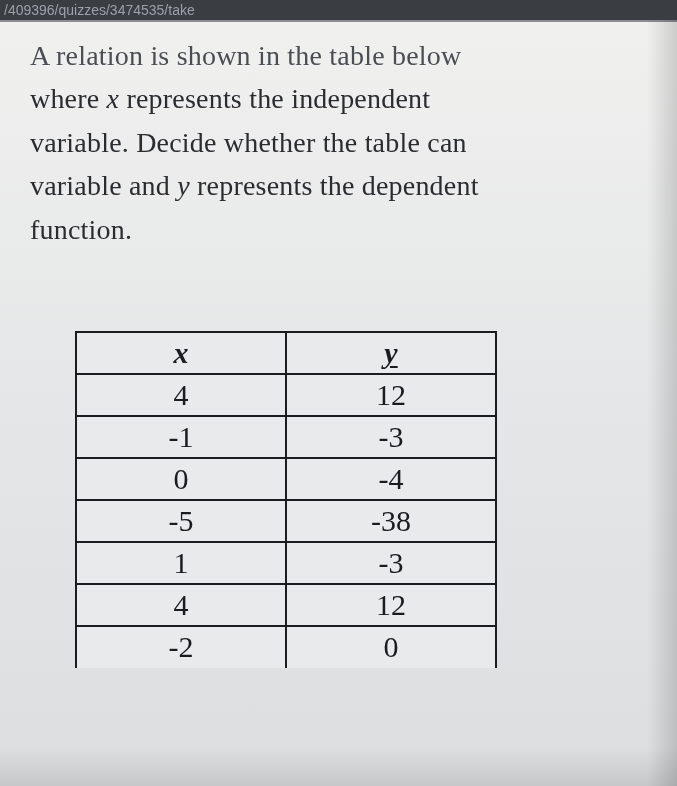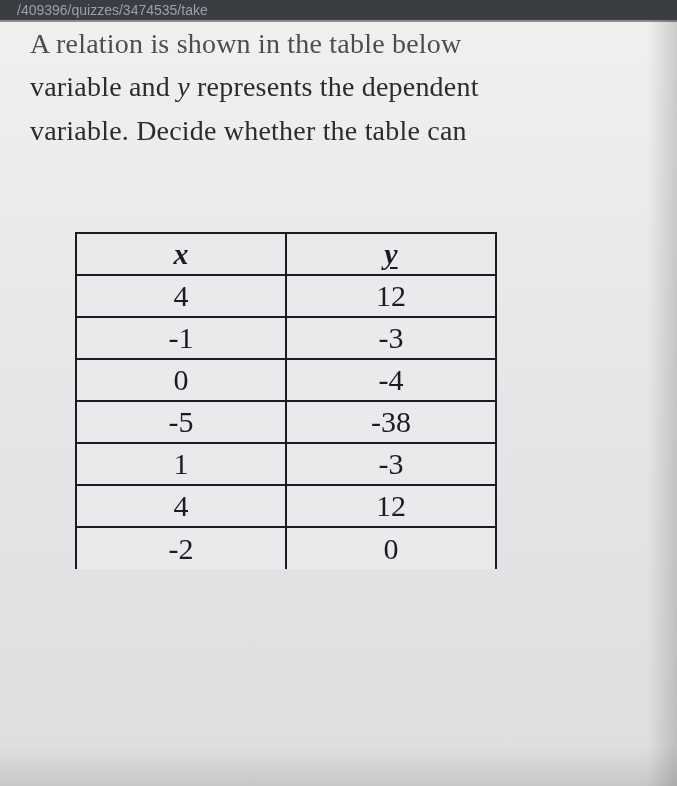--- a/index.html
+++ b/index.html
@@ -13,35 +13,35 @@
       background: #e8e9ea;
       font-family: Georgia, 'Times New Roman', serif;
       position: relative;
       overflow: hidden;
     }
     .url-bar {
       background: #3a3d42;
       color: #9ca0a8;
       font-family: Arial, sans-serif;
       font-size: 14px;
-      padding: 2px 17px;
+      padding: 2px 4px;
       height: 20px;
       line-height: 16px;
     }
     .content-area {
       background: linear-gradient(180deg, #f0f0ef 0%, #e5e6e7 50%, #dcdee0 100%);
       padding: 0 30px 30px 30px;
       height: calc(100% - 20px);
       border-top: 2px solid #8a8d92;
     }
     .question-text {
       color: #2a2c30;
       font-size: 28px;
       line-height: 1.55;
-      padding-top: 0;
+      padding-top: 12px;
       letter-spacing: 0.2px;
     }
     .question-text .line1 {
       color: #4a4d52;
       text-shadow: 0 1px 1px rgba(255,255,255,0.3);
     }
     .italic {
       font-style: italic;
       font-family: 'Times New Roman', serif;
     }
@@ -96,23 +96,27 @@
   </style>
 </head>
 <body>
 
 <div class="url-bar">/409396/quizzes/3474535/take</div>
 
 <div class="content-area">
   <div class="question-text">
     <div class="line1">A relation is shown in the table below</div>
     <div>
+      <span>where </span><span class="italic">x</span><span> represents the independent</span>
+    </div>
+    <div>variable. Decide whether the table can</div>
+    <div>
       <span>variable and </span><span class="italic">y</span><span> represents the dependent</span>
     </div>
-    <div>variable. Decide whether the table can</div>
+    <div>function.</div>
   </div>
 
   <div class="table-wrap">
     <table>
       <tbody>
           <tr>
         <td class="header-cell">x</td>
         <td class="header-cell"><span class="underline">y</span></td>
       </tr>
       <tr>

